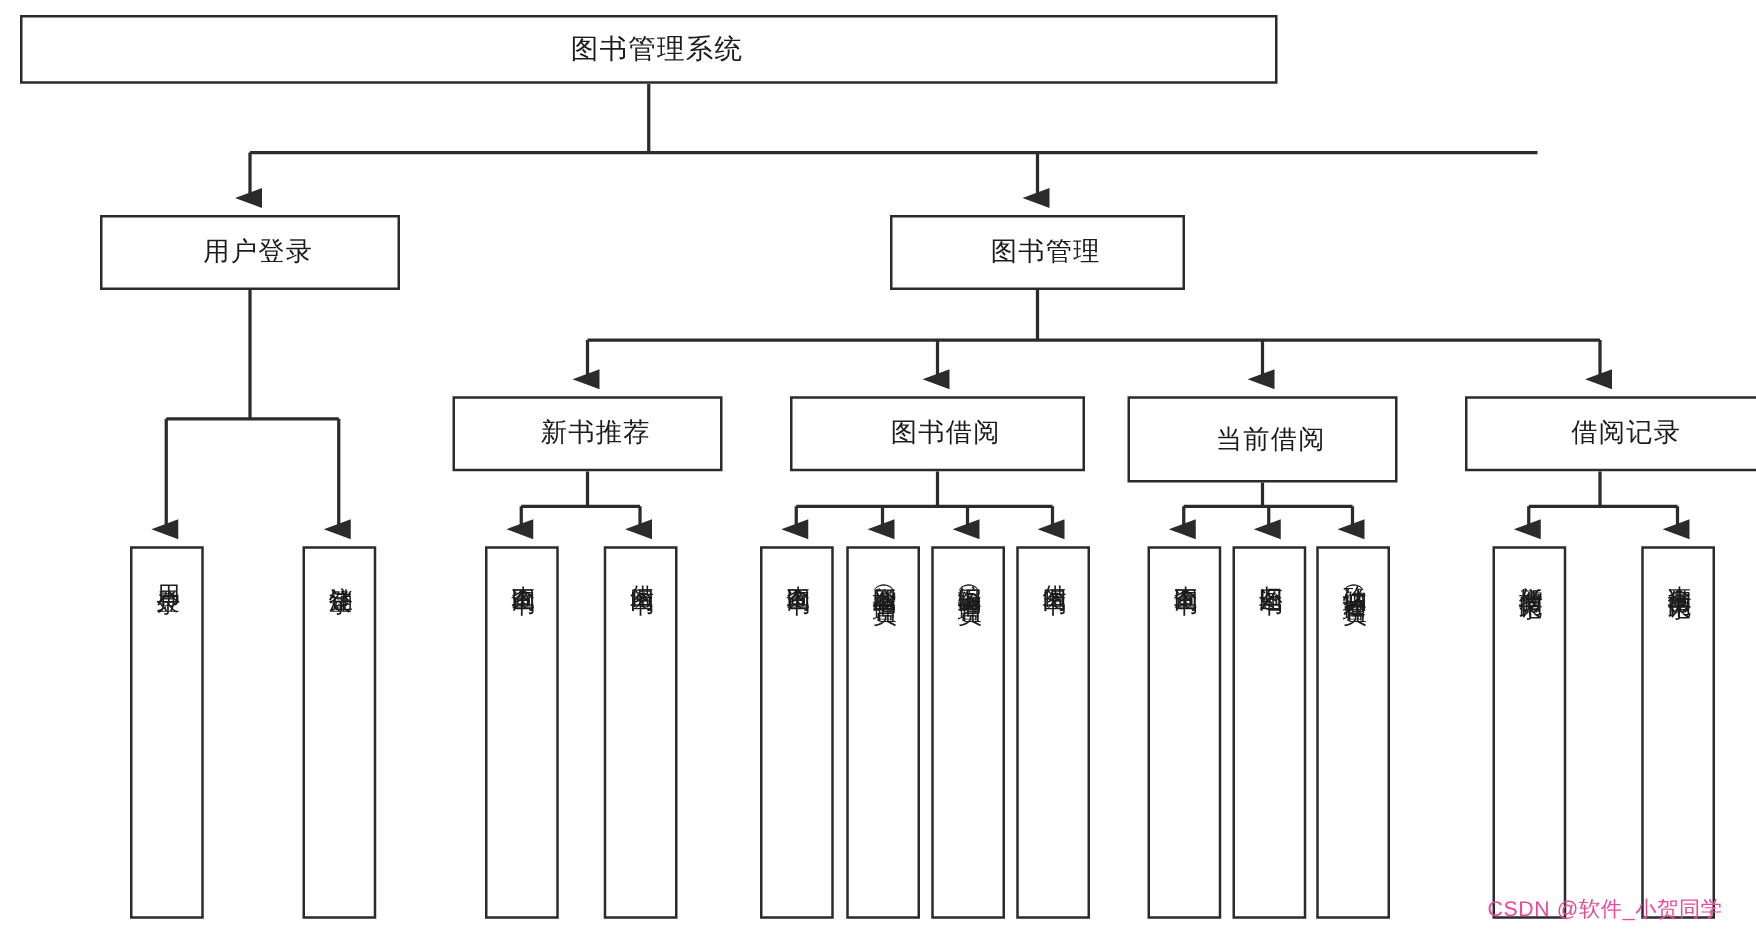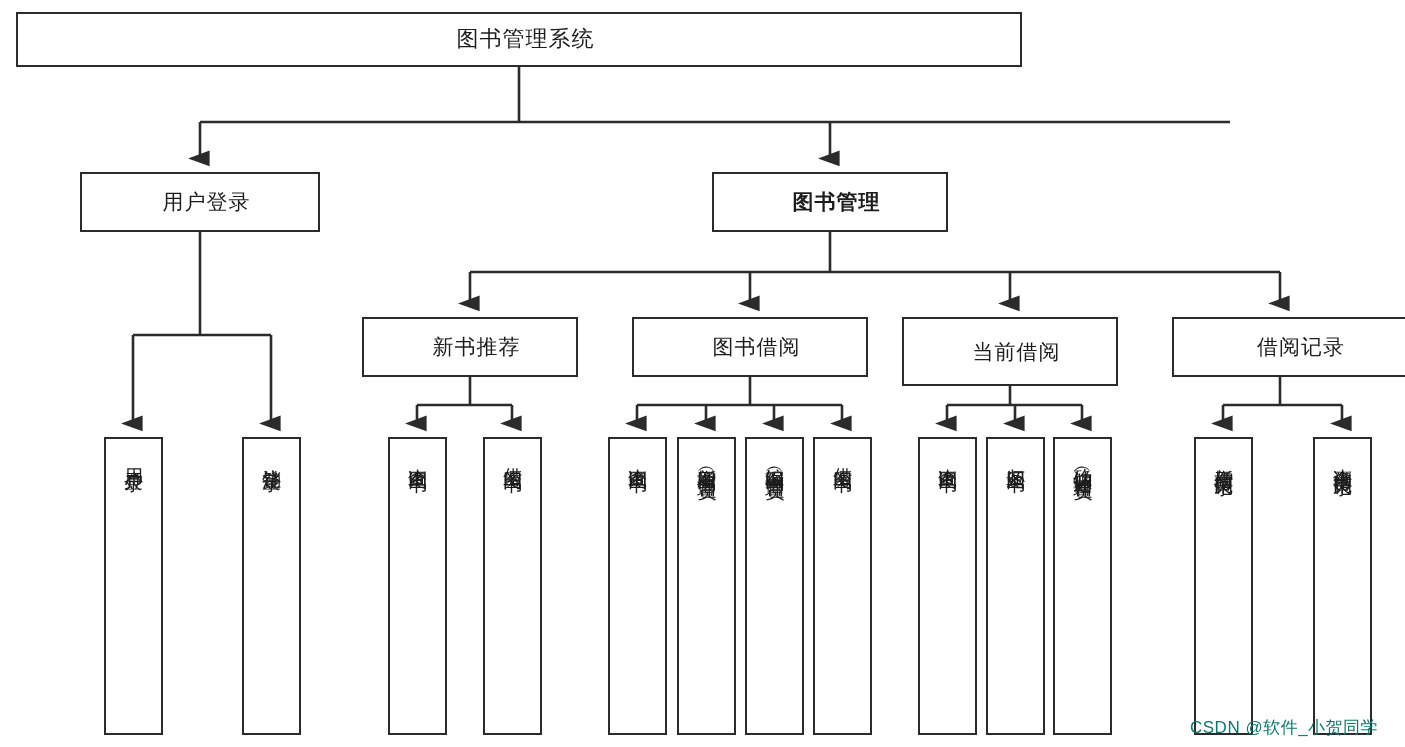--- a/index.html
+++ b/index.html
@@ -55,21 +55,21 @@
     text-orientation: upright;
     font-size: 19px;
     line-height: 1.28;
     letter-spacing: 2px;
     white-space: nowrap;
     color: #1c1c1c;
   }
   .watermark {
     position: absolute;
     font-size: 17px;
-    color: #0f766e;
+    color: #ec4899;
     white-space: nowrap;
     letter-spacing: 0.5px;
   }
 </style>
 </head>
 <body>
 
 <div id="canvas">
 
   <svg id="edges" viewBox="0 0 1405 747" xmlns="http://www.w3.org/2000/svg">
@@ -122,21 +122,21 @@
     </g>
   </svg>
 
   <div class="node horiz title-node" style="left:16px; top:12px; width:1006px; height:55px;">
     <span>图书管理系统</span>
   </div>
 
   <div class="node horiz" style="left:80px; top:172px; width:240px; height:60px;">
     <span>用户登录</span>
   </div>
-  <div class="node horiz" style="left:712px; top:172px; width:236px; height:60px;font-weight:bold;">
+  <div class="node horiz" style="left:712px; top:172px; width:236px; height:60px;">
     <span>图书管理</span>
   </div>
 
   <div class="node horiz" style="left:632px; top:317px; width:236px; height:60px;">
     <span>图书借阅</span>
   </div>
   <div class="node horiz" style="left:362px; top:317px; width:216px; height:60px;">
     <span>新书推荐</span>
   </div>
   <div class="node horiz" style="left:902px; top:317px; width:216px; height:69px;">

